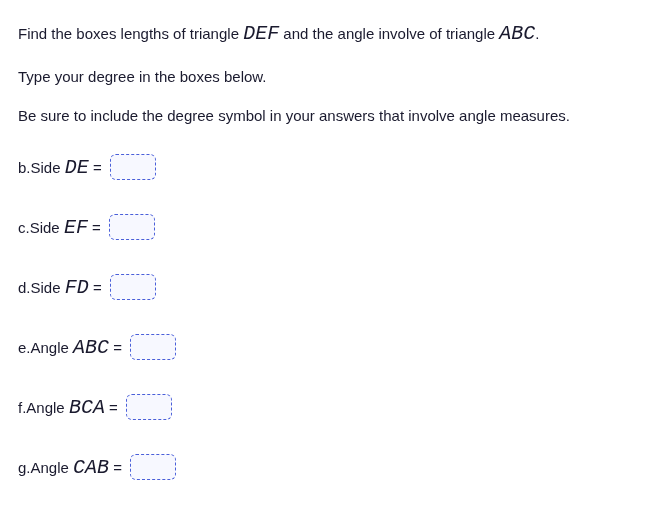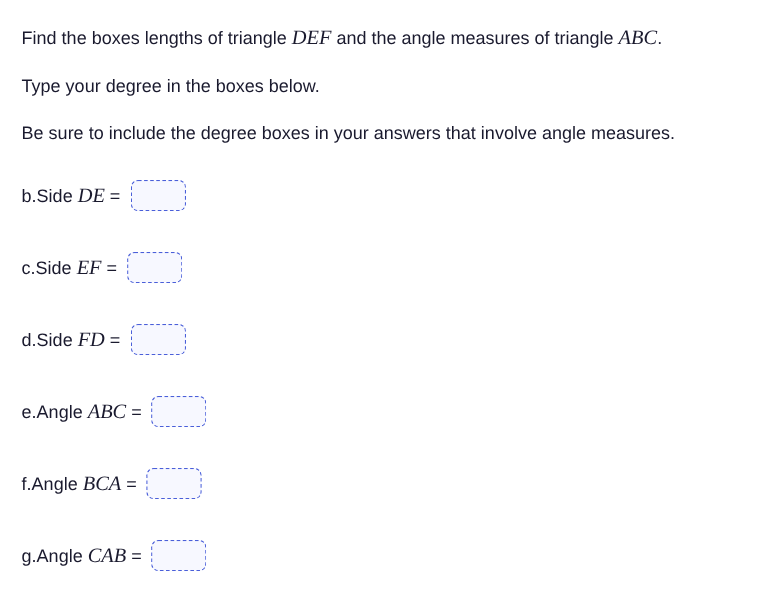--- a/index.html
+++ b/index.html
@@ -14,22 +14,22 @@
       padding: 20px 18px;
       width: 650px;
       background: #fff;
     }
     .intro-line {
       margin-bottom: 18px;
       line-height: 1.4;
     }
     .math-italic {
       font-style: italic;
-      font-family: Liberation Serif, serif;
-      font-size: 17px;
+      font-family: Liberation Mono, monospace;
+      font-size: 20px;
     }
     .question-row {
       display: flex;
       align-items: center;
       margin-bottom: 34px;
       font-size: 15px;
     }
     .question-label {
       display: inline-flex;
       align-items: baseline;
@@ -48,29 +48,29 @@
       outline: none;
     }
     .questions {
       margin-top: 28px;
     }
   </style>
 </head>
 <body>
 
 <div class="intro-line">
-  <span>Find the boxes lengths of triangle </span><span class="math-italic">DEF</span><span> and the angle measures of triangle </span><span class="math-italic">ABC</span><span>.</span>
+  <span>Find the boxes lengths of triangle </span><span class="math-italic">DEF</span><span> and the angle involve of triangle </span><span class="math-italic">ABC</span><span>.</span>
 </div>
 
 <div class="intro-line">
   <span>Type your degree in the boxes below.</span>
 </div>
 
 <div class="intro-line">
-  <span>Be sure to include the degree boxes in your answers that involve angle measures.</span>
+  <span>Be sure to include the degree symbol in your answers that involve angle measures.</span>
 </div>
 
 <div class="questions">
 
   <div class="question-row">
     <span class="question-label"><span>b.</span> <span>Side </span><span class="math-italic">DE</span><span> = </span></span>
     <input type="text" class="answer-box" style="">
   </div>
 
   <div class="question-row">

